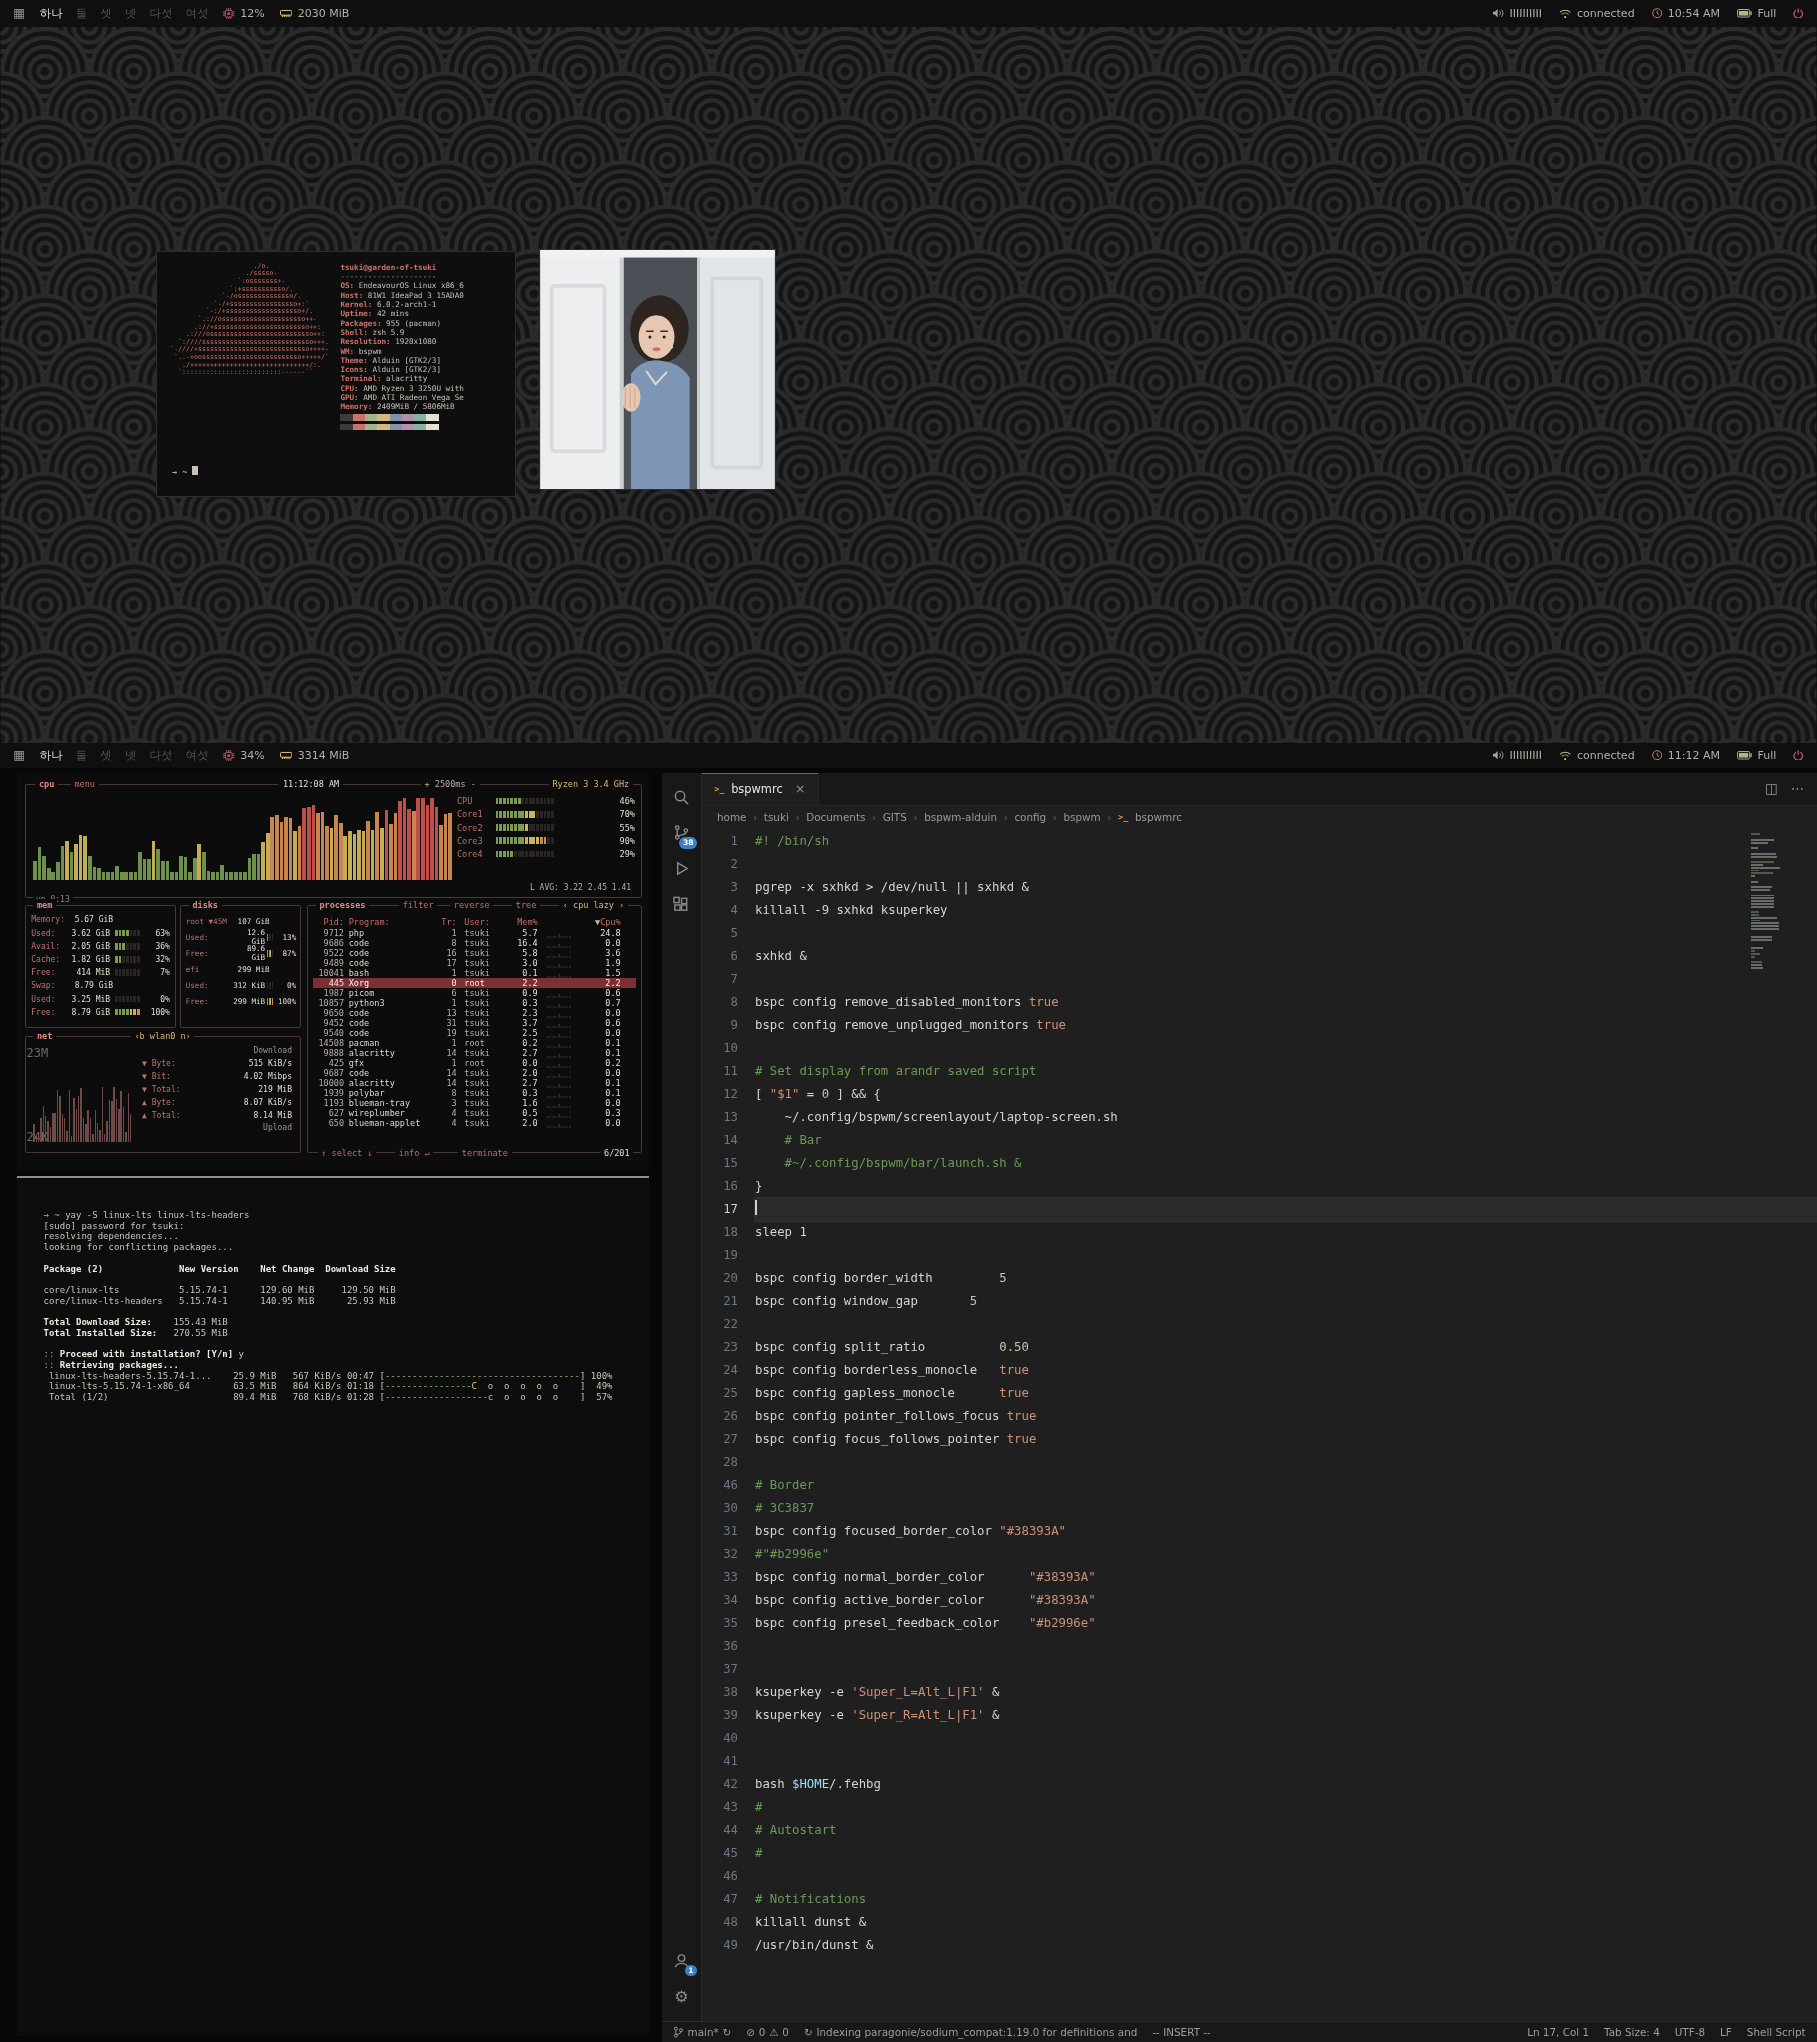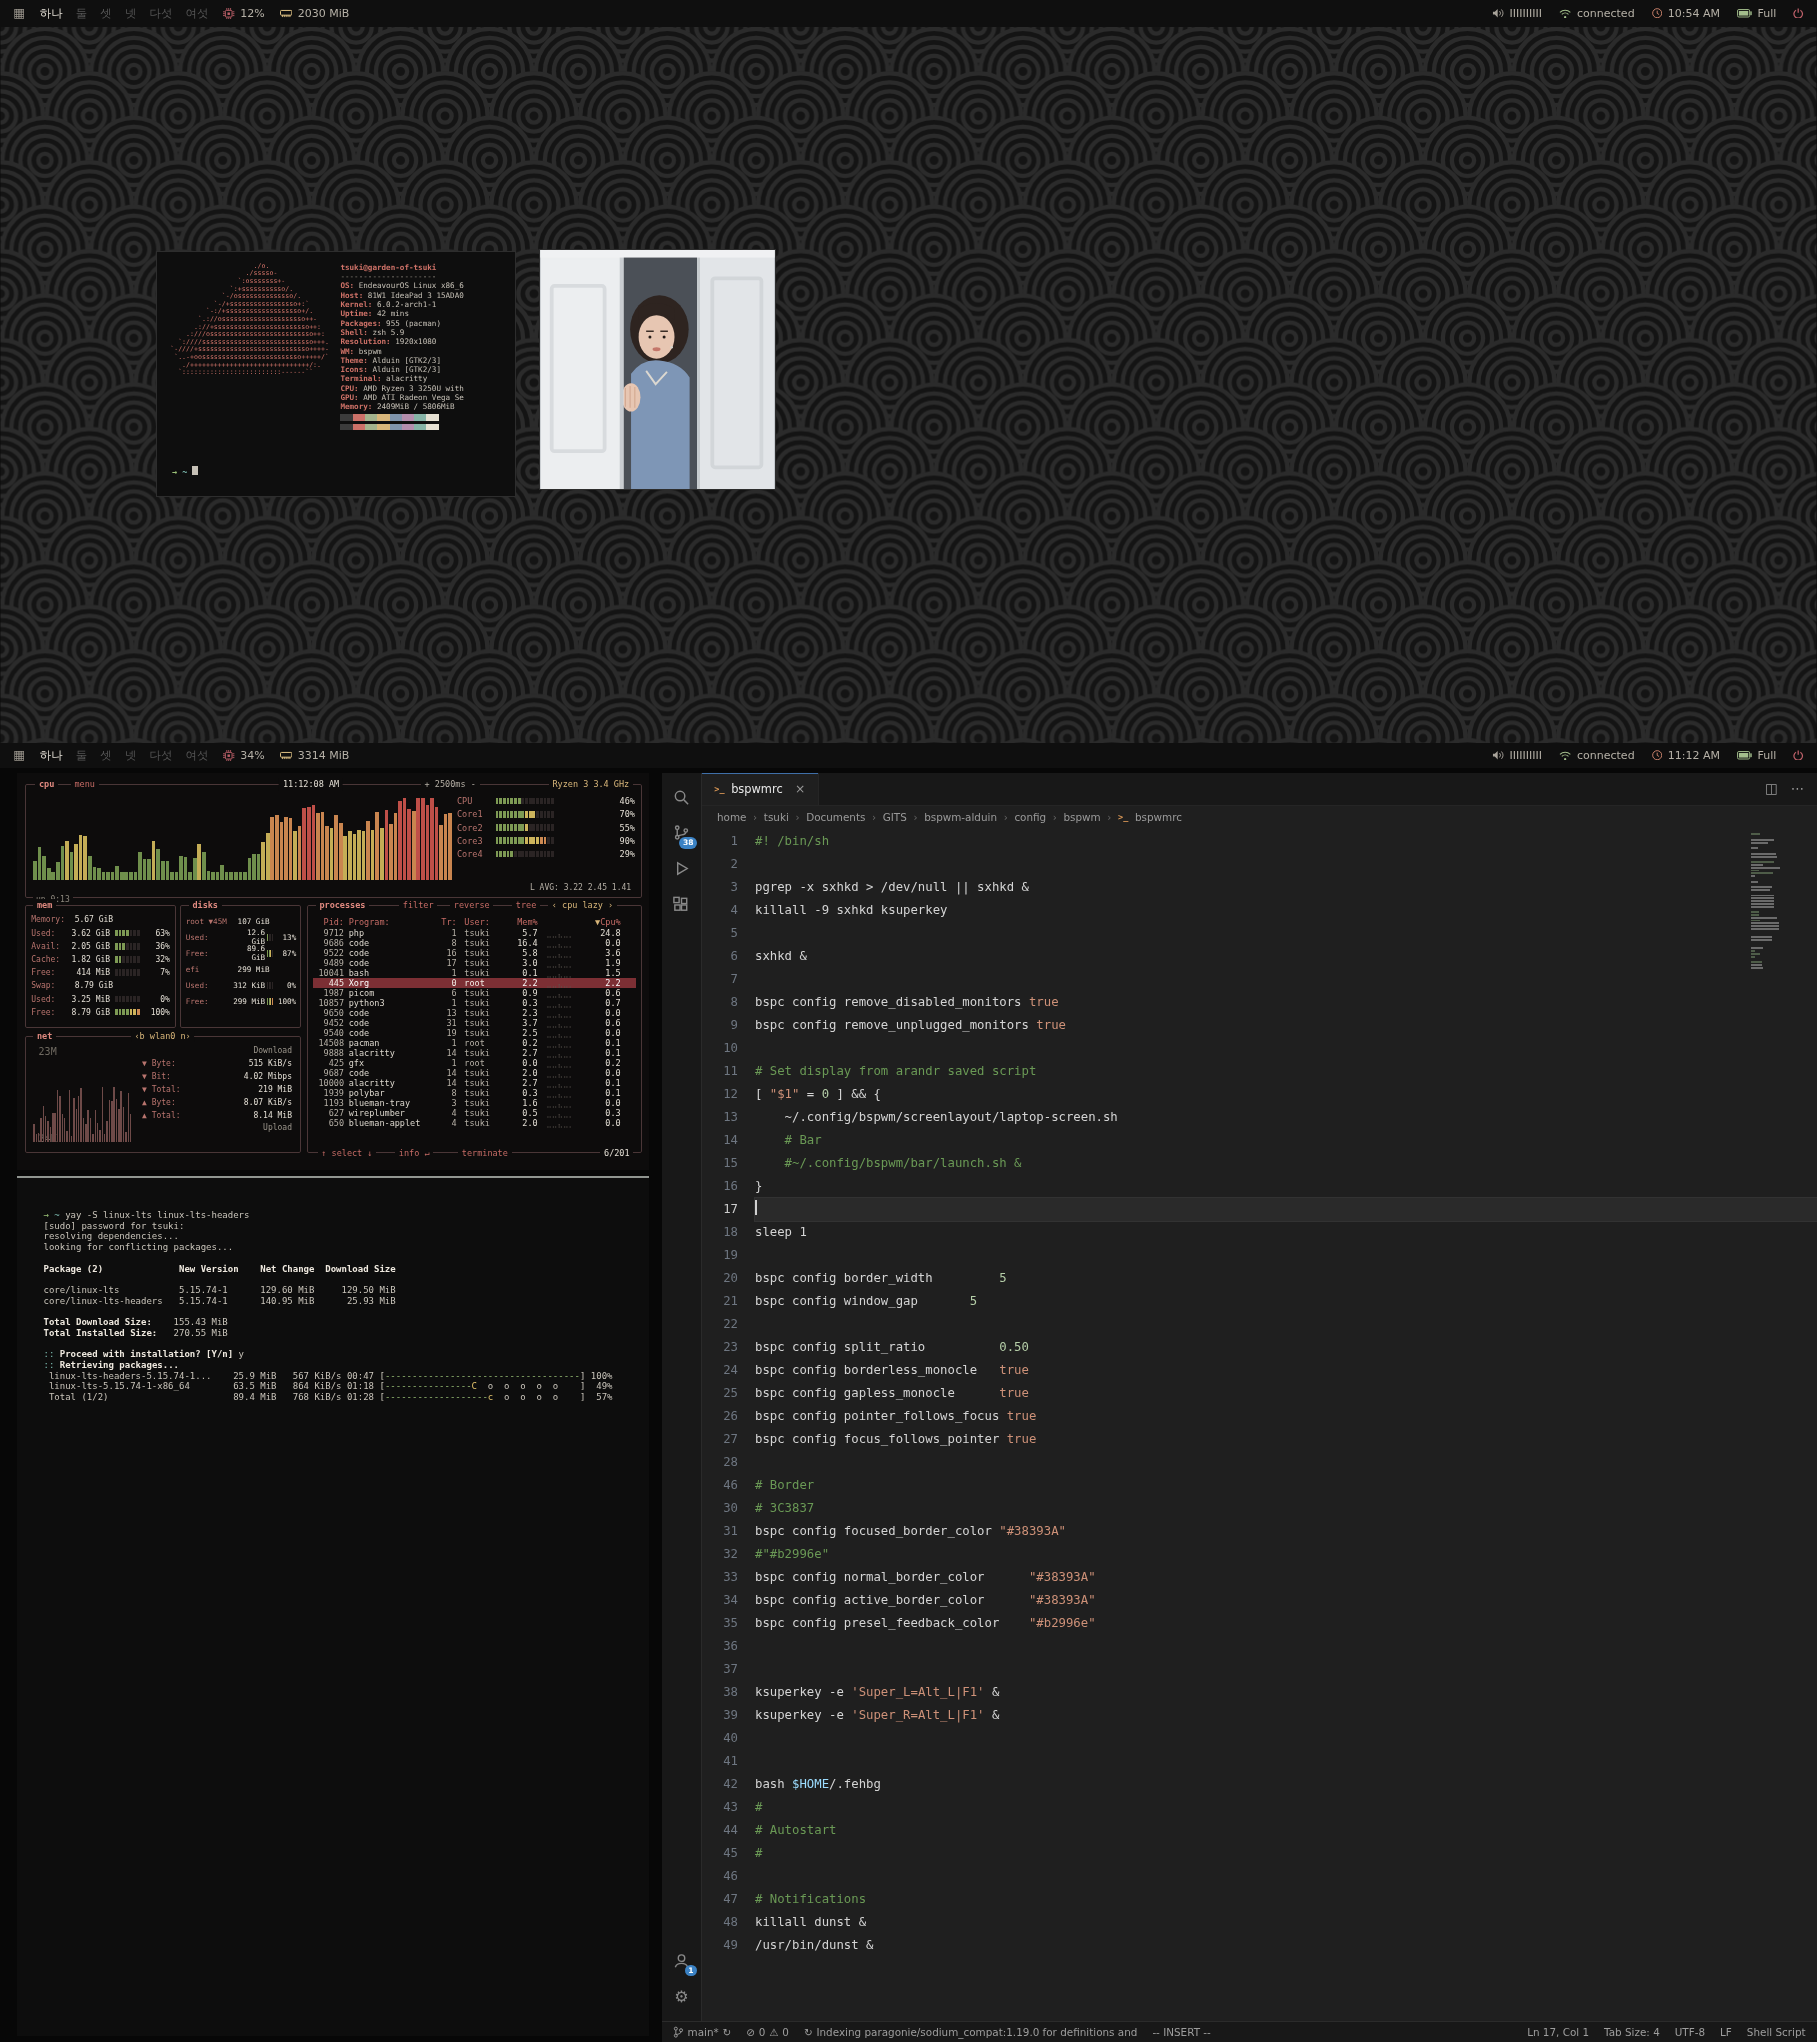--- a/index.html
+++ b/index.html
@@ -76,24 +76,24 @@
 #bt-disks .bt-mp{width:23px}
 #bt-disks .meter{flex:1;min-width:5.7px;overflow:hidden;margin:0 0.9px}
 #bt-net{left:7.6px;top:263px;width:276px;height:117px}
 .net-graph{position:absolute;left:7.6px;top:11.4px;width:98px;bottom:9.5px;display:flex;align-items:flex-end;gap:0.9px;overflow:hidden}
 .net-graph i{flex:1;display:block}
 .net-stats{position:absolute;right:7.6px;top:9.5px;width:150px;font-size:8px}
 .net-row{display:flex;justify-content:space-between;height:12.8px}
 .net-l{color:#b8746e}
 .net-v{color:#e3ded4}
 .net-hdr{color:#9a948a;text-align:right;height:13.2px}
-.net-sc{position:absolute;font-size:10px;color:#6f6a61;left:13px}
+.net-sc{position:absolute;font-size:12px;color:#6f6a61;left:1px}
 .t-dev{left:50%;transform:translateX(-50%);color:#d8b67a}
 #bt-proc{left:290px;top:132px;width:335px;height:248px;padding:9.5px 4.7px 11.4px 4.7px}
-.t-filter{left:91px}.t-rev{left:142px}.t-tree{left:204px}.t-sort{right:24px;color:#d8b67a}
+.t-filter{left:91px}.t-rev{left:142px}.t-tree{left:204px}.t-sort{right:13px;color:#d8b67a}
 .phead{display:flex;font-size:8.5px;color:#c56b65;height:13.2px;align-items:center}
 .prows{overflow:hidden;height:201px}
 .prow{display:flex;height:10px;font-size:8.5px;align-items:center;color:#b5afa5}
 .prow .c-prog{color:#ddd8ce}
 .prow .c-mem,.prow .c-cpu{color:#e3ded4}
 .prow.sel{background:#7c2f34;color:#f4ece6}
 .prow.sel .c-prog,.prow.sel .c-mem,.prow.sel .c-cpu{color:#fff}
 .c-pid{width:36px;text-align:right;padding-right:4.7px}
 .c-prog{width:87px}
 .c-tr{width:21px;text-align:right}

